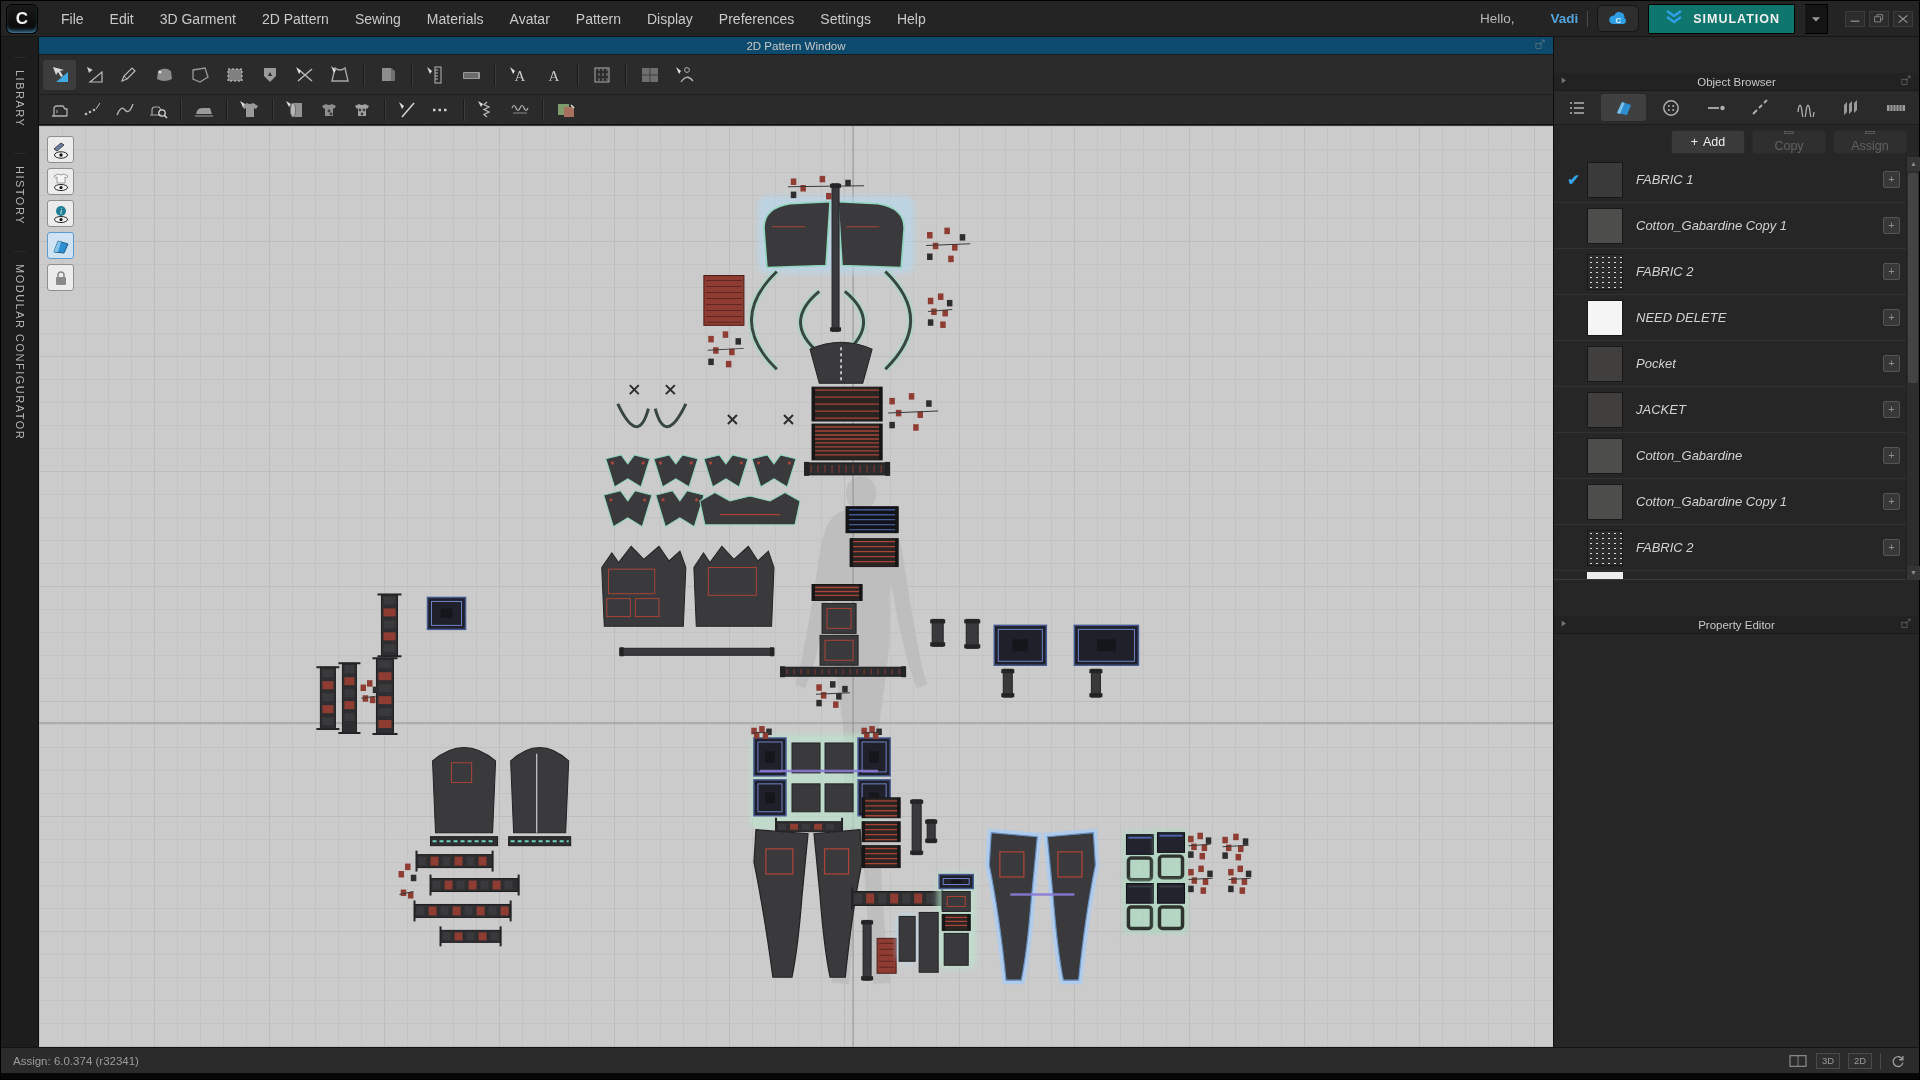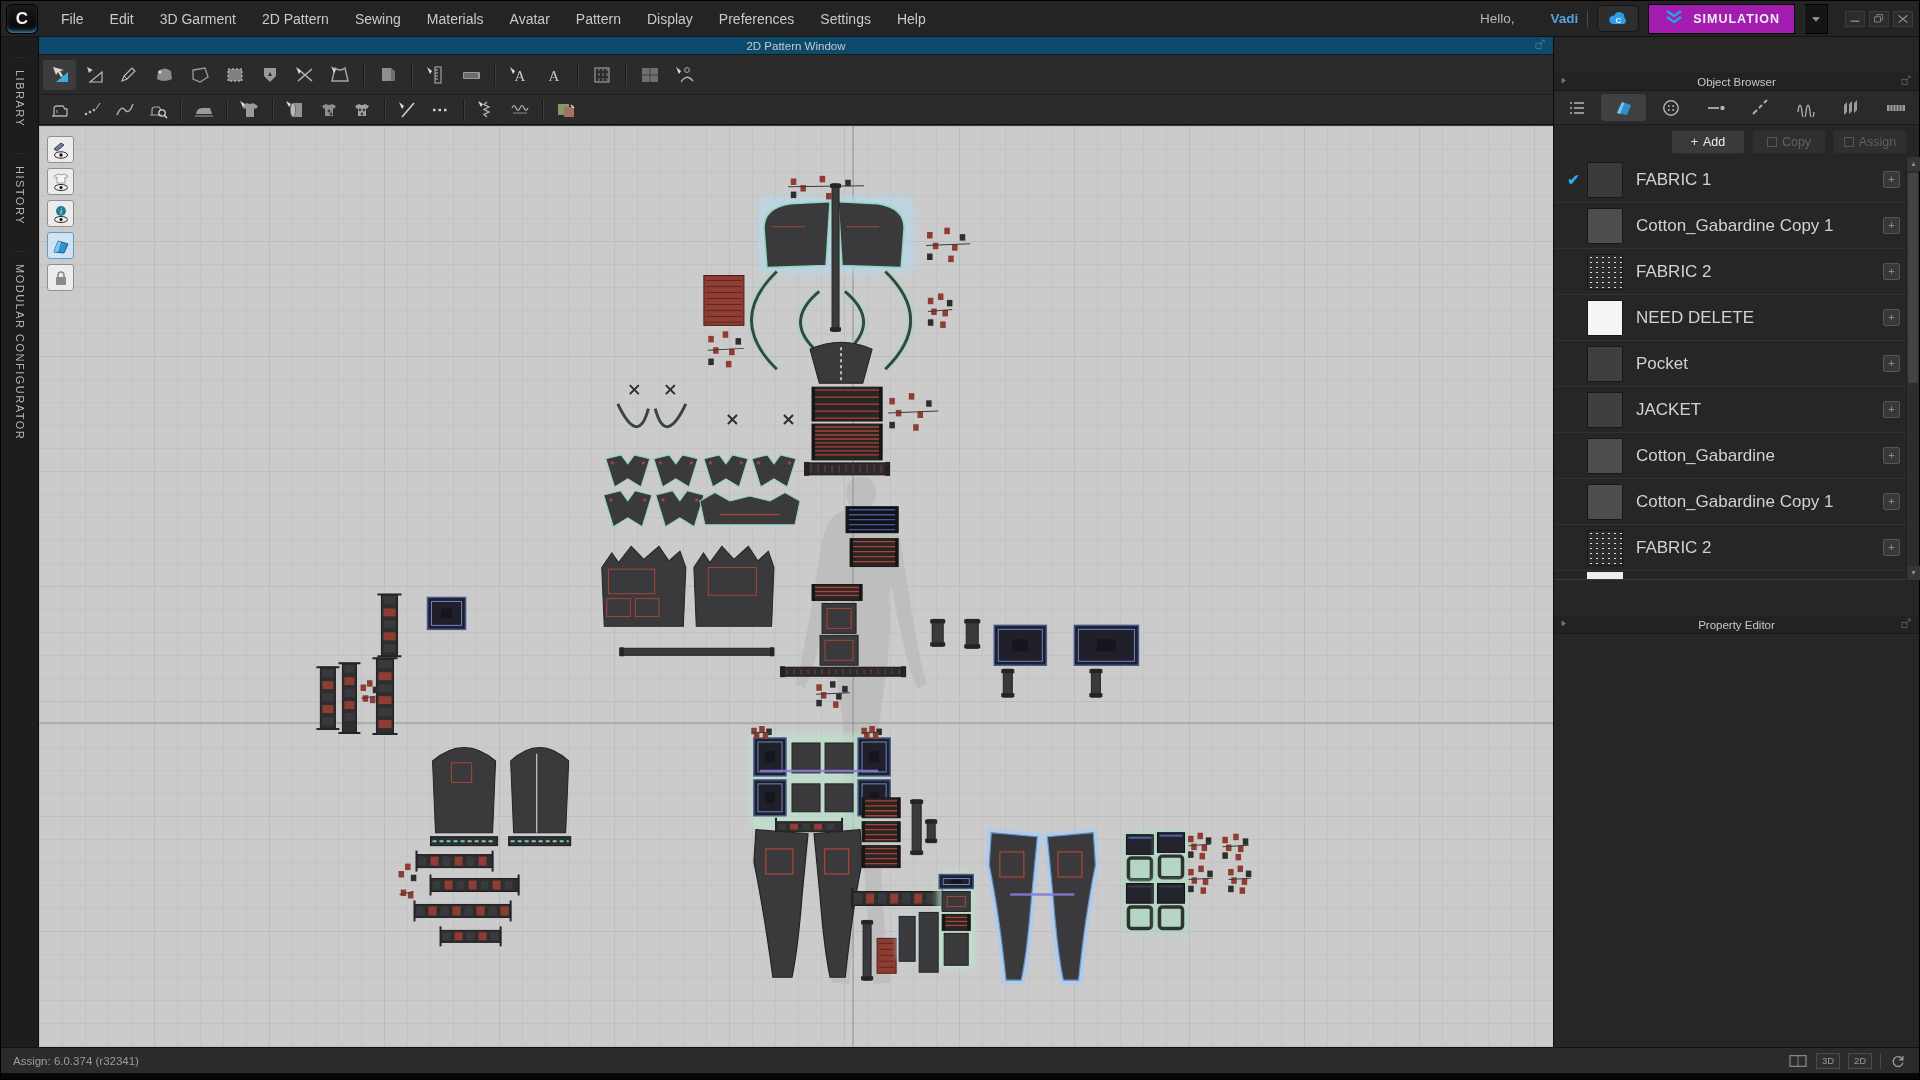--- a/index.html
+++ b/index.html
@@ -11,21 +11,21 @@
   #app-logo { width:32px; height:30px; border-radius:6px; background:linear-gradient(#1a1a1a,#060606); border:1px solid #000;
     box-shadow: inset 0 -4px 5px -3px #57b7ea; color:#f2f2f2; font-weight:bold; font-size:17px;
     display:flex; align-items:center; justify-content:center; margin-right:10px; }
   #menu-items { display:flex; align-items:center; }
   .menu-item { padding:2px 13px; font-size:14px; color:#c9c9c9; line-height:36px; cursor:default; }
   #menubar-right { margin-left:auto; display:flex; align-items:center; gap:9px; padding-right:6px; }
   #greeting { font-size:13.5px; color:#b8b8b8; }
   #username { color:#54a3dc; font-weight:bold;margin-left:32px; }
   .vsep { width:1px; height:16px; background:#4a4a4a; }
   #cloud-btn { width:42px; height:27px; border-radius:6px; background:#2e2e2e; border:1px solid #151515; display:flex; align-items:center; justify-content:center; }
-  #sim-block { height:30px; background:#a21caf; border:1px solid #000; display:flex; align-items:center; gap:8px; padding:0 14px; }
+  #sim-block { height:30px; background:#0f766e; border:1px solid #000; display:flex; align-items:center; gap:8px; padding:0 14px; }
   #sim-label { color:#f0f0f0; font-weight:bold; font-size:12.5px; letter-spacing:1px; }
   #sim-caret { width:24px; height:30px; background:#141414; border:1px solid #000; border-left:1px solid #2a2a2a; display:flex; align-items:center; justify-content:center; }
   #win-controls { display:flex; gap:4px; margin-left:8px; }
   .wbtn { width:20px; height:16px; background:#2c2c2c; border:1px solid #3c3c3c; display:flex; align-items:center; justify-content:center; }
 
   
   #main { flex:1 1 auto; display:flex; min-height:0; }
   #left-strip { width:38px; background:#1d1d1d; border-right:1px solid #0e0e0e; display:flex; flex-direction:column; align-items:center; padding-top:20px; flex:0 0 auto; }
   .vtab { writing-mode:vertical-rl; font-size:11px; color:#b5b5b5; letter-spacing:1.5px; padding:12px 0; margin-bottom:14px; border-top:1px solid #2a2a2a; cursor:default; white-space:nowrap; }
 
@@ -53,32 +53,32 @@
   .ptool.active { background:#cfe3f3; border-color:#5b9bd1; }
 
   
   #right-panel { width:366px; background:#262626; border-left:1px solid #0d0d0d; display:flex; flex-direction:column; flex:0 0 auto; }
   .panel-header { height:18px; background:#222; display:flex; align-items:center; justify-content:center; color:#c8c8c8; font-size:11.5px; position:relative; border-bottom:1px solid #191919; flex:0 0 auto;margin-top:36px; }
   #browser-tabs { height:34px; background:#2a2a2a; display:flex; border-bottom:1px solid #1c1c1c; flex:0 0 auto; }
   .btab { flex:1; display:flex; align-items:center; justify-content:center; }
   .btab.selected { background:#404040; border-radius:3px; margin:3px 2px; }
   #browser-actions { height:32px; display:flex; justify-content:flex-end; gap:7px; padding:4px 12px 2px 0; align-items:center; flex:0 0 auto; }
   .action-btn { min-width:74px; height:24px; background:#3a3a3a; border:1px solid #2a2a2a; border-radius:3px; color:#ececec; font-size:12.5px; display:flex; align-items:center; justify-content:center; gap:5px; }
-  .action-btn.disabled { color:#616161; background:#2f2f2f; }
+  .action-btn.disabled { color:#616161; background:#2f2f2f;flex-direction:column; }
   .mini-ic { width:10px; height:10px; border:1px solid #565656; display:inline-block; }
   #fabric-list { position:relative; padding-right:13px; flex:0 0 auto; }
   .frow { height:46px; display:flex; align-items:center; border-bottom:1px solid #323232; padding-left:6px; }
   .fcheck { width:27px; color:#35a3e8; font-size:15px; font-weight:bold; text-align:center; }
   .fswatch { width:36px; height:36px; border:1px solid #181818; margin-right:13px; flex:0 0 auto; }
   .sw-dark  { background:#3a3a3a; }
   .sw-dark2 { background:#403f3d; }
   .sw-gray  { background:#4d4d4b; }
   .sw-white { background:#f5f5f5; }
   .sw-dots  { background-color:#2c2c2c; background-image:radial-gradient(#dcdcdc 1.2px, transparent 1.3px); background-size:6px 5px; }
-  .fname { flex:1; color:#d2d2d2; font-size:17px; }
+  .fname { flex:1; color:#d2d2d2; font-size:13px;font-style:italic; }
   .fsave { width:17px; height:17px; border:1px solid #555; border-radius:2px; background:#383838; color:#8d8d8d; font-size:11px; line-height:14px; text-align:center; margin-right:6px; flex:0 0 auto; }
   .frow-partial { height:9px; position:relative; border-bottom:1px solid #3a3a3a; }
   .frow-partial .sliver { position:absolute; left:33px; top:1px; width:36px; height:7px; background:#ededed; }
   #list-scrollbar { position:absolute; right:0; top:0; bottom:0; width:13px; background:#2d2d2d; border-left:1px solid #202020; }
   .sb-arrow { position:absolute; left:0; width:13px; height:14px; background:#353535; color:#8a8a8a; font-size:7px; text-align:center; line-height:14px; }
   #sb-up { top:0; } #sb-down { bottom:0; }
   #sb-thumb { position:absolute; left:1px; top:16px; width:10px; height:210px; background:#444; border-radius:2px; }
   #pe-empty { flex:1 1 auto; background:#262626; }
 
   

